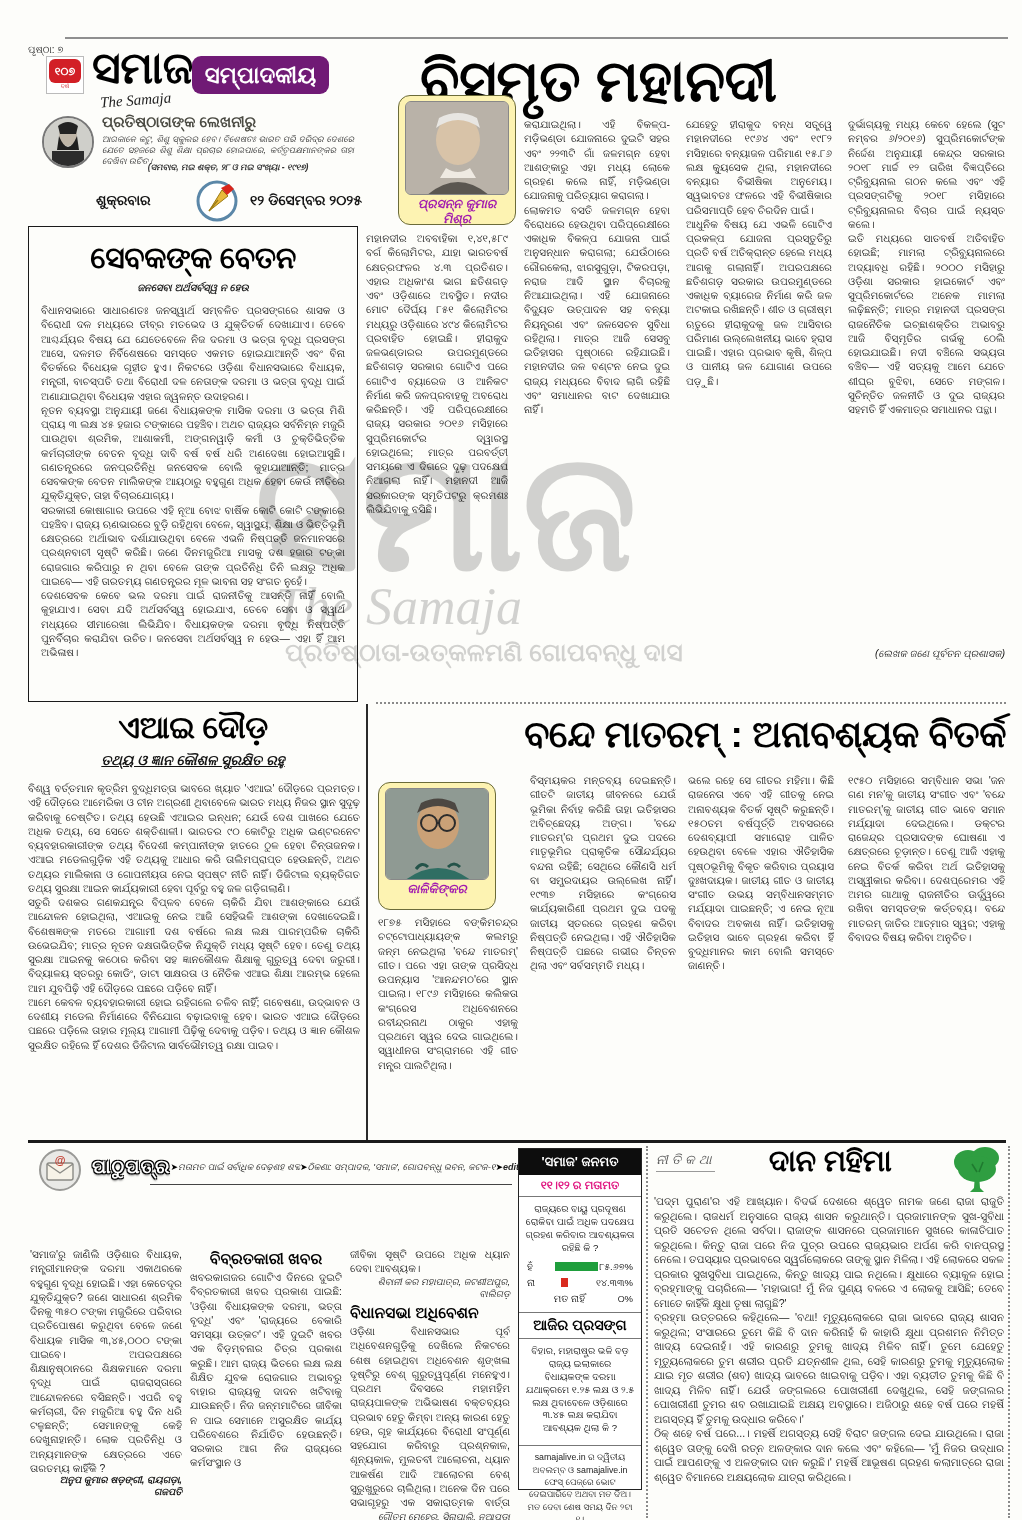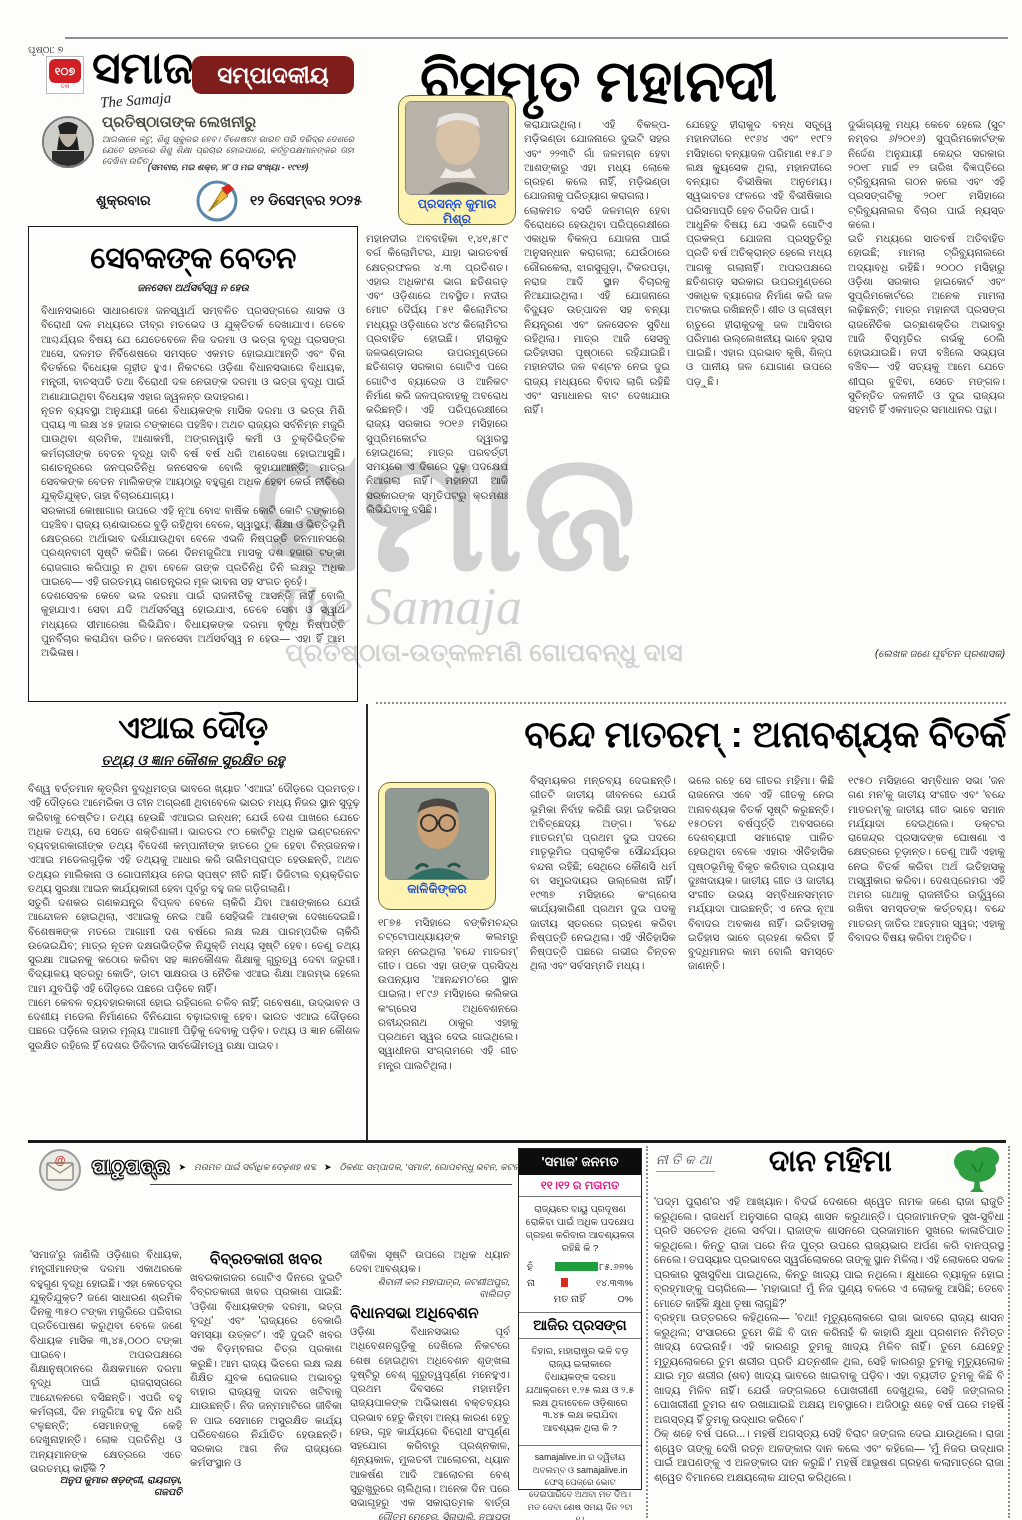--- a/index.html
+++ b/index.html
@@ -10,21 +10,21 @@
   .abs { position:absolute; }
   .hl { font-weight:900; color:#000; letter-spacing:-0.5px; }
   .body-text { font-size:10.4px; line-height:1.37; text-align:justify;
                white-space:pre-line; overflow:hidden; color:#1c1c1c; }
   .small-italic { font-style:italic; font-size:8.6px; color:#333; line-height:1.3; }
   .rule-h { background:#1a1a1a; }
   .dotted-v { border-left:2px dotted #8a8a8a; }
   .dotted-h { border-top:2px dotted #8a8a8a; }
   .photo-card { background:#fdf3b2; border:1.6px solid #6b6b3a; border-radius:12px;
                 padding:5px 5px 2px 5px; text-align:center; }
-  .photo-card .cap { font-weight:bold; font-size:12.5px; padding:2px 0 1px; color:#1d4ed8; }
+  .photo-card .cap { font-weight:bold; font-size:12.5px; padding:2px 0 1px; color:#a21caf;font-style:italic; }
   .photo-frame { background:#c9c2b6; border:1px solid #888; border-radius:6px; overflow:hidden; }
   .watermark { pointer-events:none; z-index:40; opacity:0.17; color:#000; text-align:left; }
   .poll { border:1.2px solid #222; background:#fff; font-size:9.6px; }
   .poll-head { background:#0d0d0d; color:#fff; font-weight:bold; font-size:13px;
                text-align:center; padding:5px 2px; }
   .poll-sub { color:#e01782; font-weight:bold; font-size:11.5px; text-align:center;
               padding:4px 2px; border-bottom:1px solid #777; }
   .poll-q { text-align:center; padding:6px 6px 4px; line-height:1.35; }
   .poll-row { display:flex; align-items:center; padding:2px 8px; }
   .poll-row .lbl { width:34px; font-size:10px; }
@@ -52,21 +52,21 @@
 
   <div class="abs rule-h" style="left:65px; top:37px; width:943px; height:2px; background:#8f8f8f;"></div>
   <div class="abs" style="left:28px; top:44px; font-size:10px; color:#333;">ପୃଷ୍ଠା: ୭</div>
 
   <div class="abs" style="left:46px; top:56px; width:38px; height:38px; background:#fff; border:1px solid #bbb; padding:2px;">
     <div style="background:#d21f26; border-radius:6px; height:24px; color:#fff; font-weight:bold; font-size:11px; text-align:center; line-height:24px;">୧୦୭</div>
     <div style="color:#d21f26; font-size:6px; text-align:center;">ବର୍ଷ</div>
   </div>
   <div class="abs hl" style="left:92px; top:46px; font-size:44px; line-height:1;">ସମାଜ</div>
   <div class="abs" style="left:100px; top:92px; font-size:15px; font-style:italic; font-family:'Liberation Serif','DejaVu Serif',serif; transform:rotate(-4deg); color:#222;">The Samaja</div>
-  <div class="abs" style="left:192px; top:56px; width:162px; height:38px; background:#7f1d1d; border-radius:9px; color:#fff; font-weight:900; font-size:23px; text-align:center; line-height:38px;">ସମ୍ପାଦକୀୟ</div>
+  <div class="abs" style="left:192px; top:56px; width:137px; height:38px; background:#701a75; border-radius:9px; color:#fff; font-weight:900; font-size:23px; text-align:center; line-height:38px;">ସମ୍ପାଦକୀୟ</div>
 
   <div class="abs" style="left:42px; top:116px; width:52px; height:52px; border-radius:50%; overflow:hidden; border:2px solid #777; background:#d8d8d4;">
     <svg width="48" height="48" viewBox="0 0 48 48">
       <rect width="48" height="48" fill="#cfcfca"></rect>
       <ellipse cx="24" cy="17" rx="9" ry="11" fill="#bdb4a6"></ellipse>
       <path d="M15 18 q9 22 18 0 l2 14 -22 0 z" fill="#1e1e1e"></path>
       <rect x="8" y="33" width="32" height="15" fill="#2c2c2c"></rect>
       <path d="M14 8 q10 -8 20 0 l-2 8 -16 0 z" fill="#222"></path>
     </svg>
   </div>
@@ -159,21 +159,21 @@
   <div class="abs rule-h" style="left:28px; top:1140px; width:978px; height:2.5px;"></div>
 
   <div class="abs" style="left:38px; top:1148px;">
     <svg width="44" height="44" viewBox="0 0 44 44">
       <circle cx="22" cy="22" r="20" fill="#e9e9e6" stroke="#9a9a97" stroke-width="2"></circle>
       <rect x="9" y="15" width="26" height="17" rx="2" fill="#f7f3e8" stroke="#8a8a85" stroke-width="1.4"></rect>
       <path d="M9 16 l13 9 13-9" fill="none" stroke="#8a8a85" stroke-width="1.4"></path>
       <text x="22" y="16" font-size="11" text-anchor="middle" fill="#c23a2c" font-weight="bold">@</text>
     </svg>
   </div>
-  <div class="abs" style="left:92px; top:1156px; display:flex; align-items:center; gap:8px;">
+  <div class="abs" style="left:92px; top:1156px; display:flex; align-items:center; gap:0;">
     <span class="strip-label">ପାଠୁପତ୍ର</span>
     <span class="arrow">➤</span>
     <span class="strip-item">ମତାମତ ପାଇଁ ସର୍ବାଧିକ ଦେଢ଼ଶହ ଶବ୍ଦ</span>
     <span class="arrow">➤</span>
     <span class="strip-item">ଠିକଣା: ସମ୍ପାଦକ, 'ସମାଜ', ଗୋପବନ୍ଧୁ ଭବନ, କଟକ-୧</span>
     <span class="arrow">➤</span>
     <span class="strip-item" style="font-weight:bold;">edit@thesamaja.in</span>
   </div>
   <div class="abs" style="left:150px; top:1184px; width:362px; height:1px; background:#444;"></div>
 

